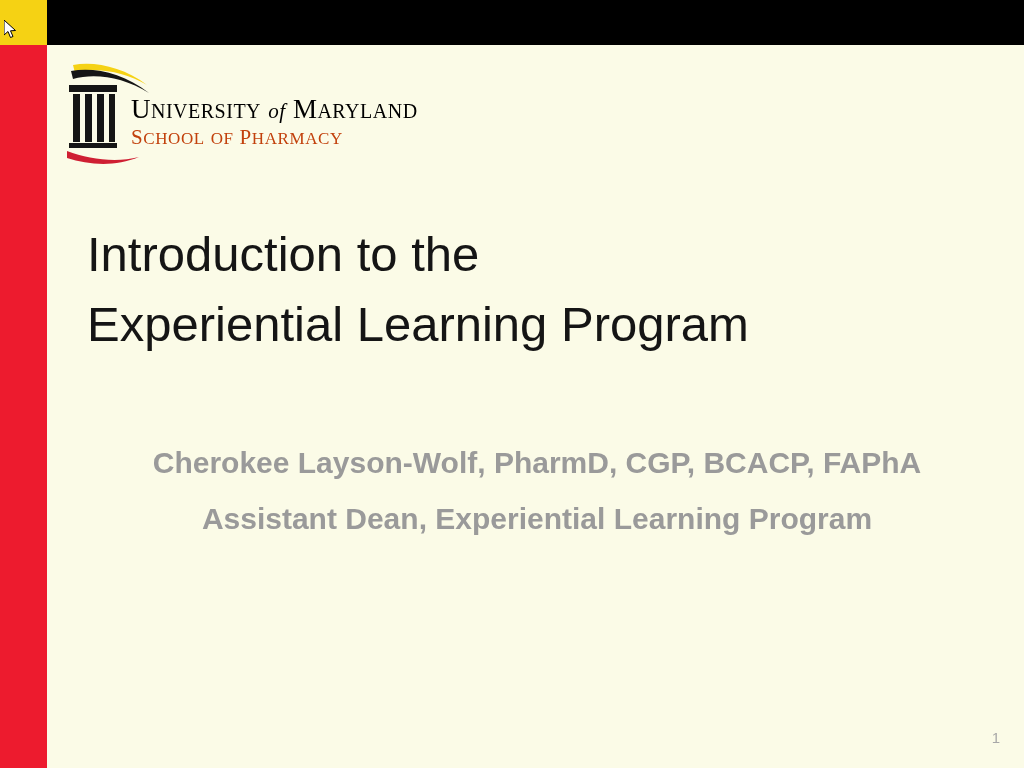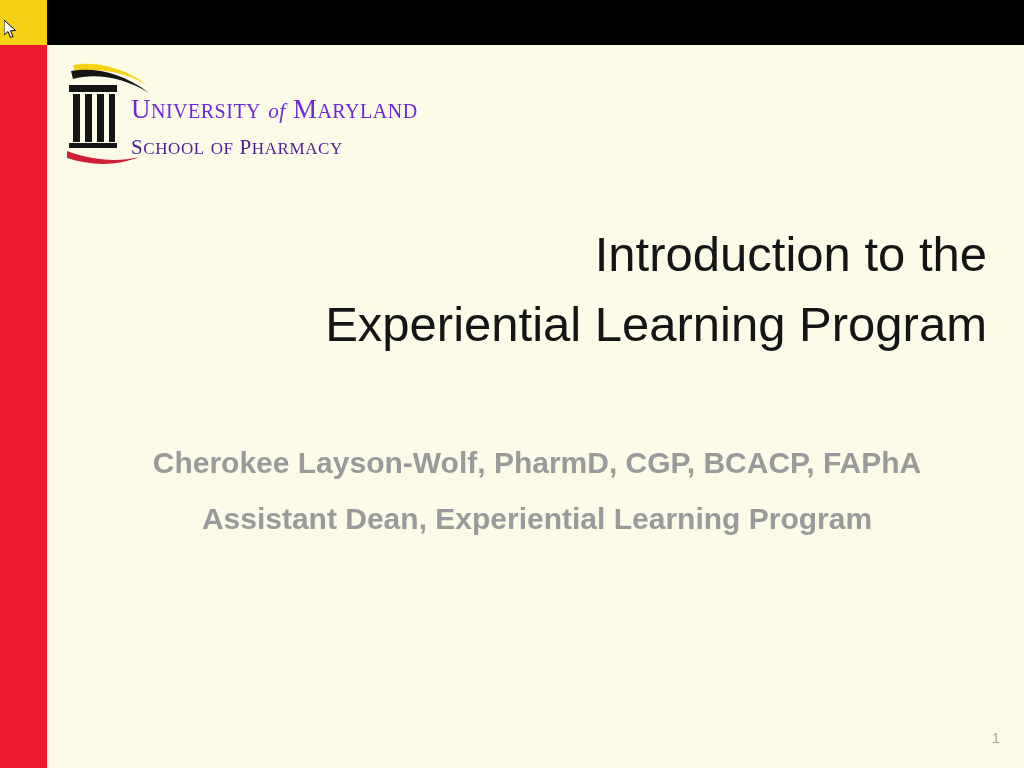--- a/index.html
+++ b/index.html
@@ -79,47 +79,47 @@
   .logo-text {
     position: absolute;
     left: 66px;
     top: 40px;
     width: 360px;
   }
   .logo-line1 {
     font-family: "Liberation Serif", serif;
     font-size: 27px;
     letter-spacing: 0.5px;
-    color: #6d28d9;
+    color: #000000;
     white-space: nowrap;
     line-height: 1.05;
   }
   .logo-line1 .small {
     font-size: 20px;
   }
   .logo-line1 .italic-of {
     font-style: italic;
     font-size: 21px;
   }
   .logo-line2 {
     font-family: "Liberation Serif", serif;
     font-size: 21px;
     letter-spacing: 0.6px;
-    color: #4c1d95;
+    color: #c2410c;
     white-space: nowrap;
-    margin-top: 12px;
+    margin-top: 2px;
   }
 
   
   .title {
     position: absolute;
     left: 40px;
     top: 175px;
     width: 900px;
-    text-align: right;
+    text-align: left;
     font-size: 49px;
     line-height: 1.42;
     color: #151515;
     font-weight: normal;
   }
 
   
   .subtitle {
     position: absolute;
     left: 40px;

